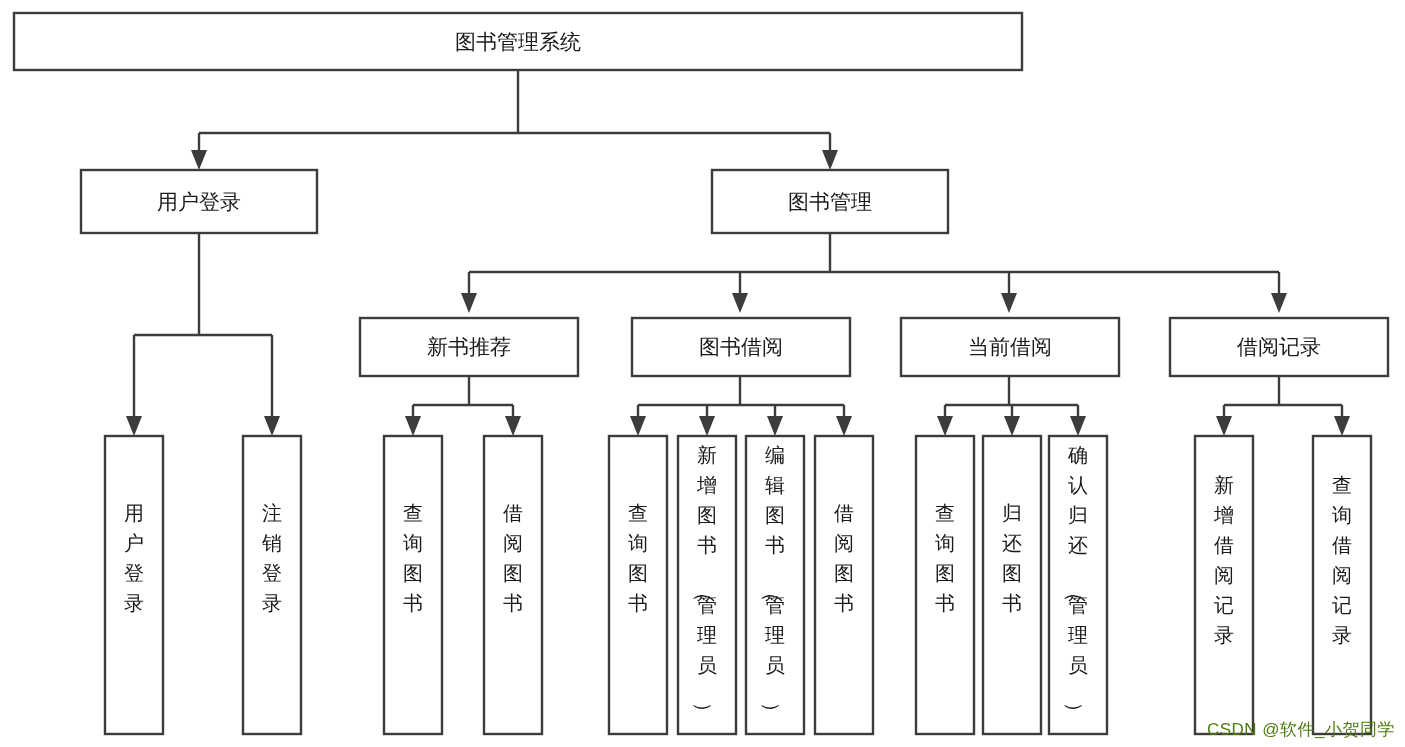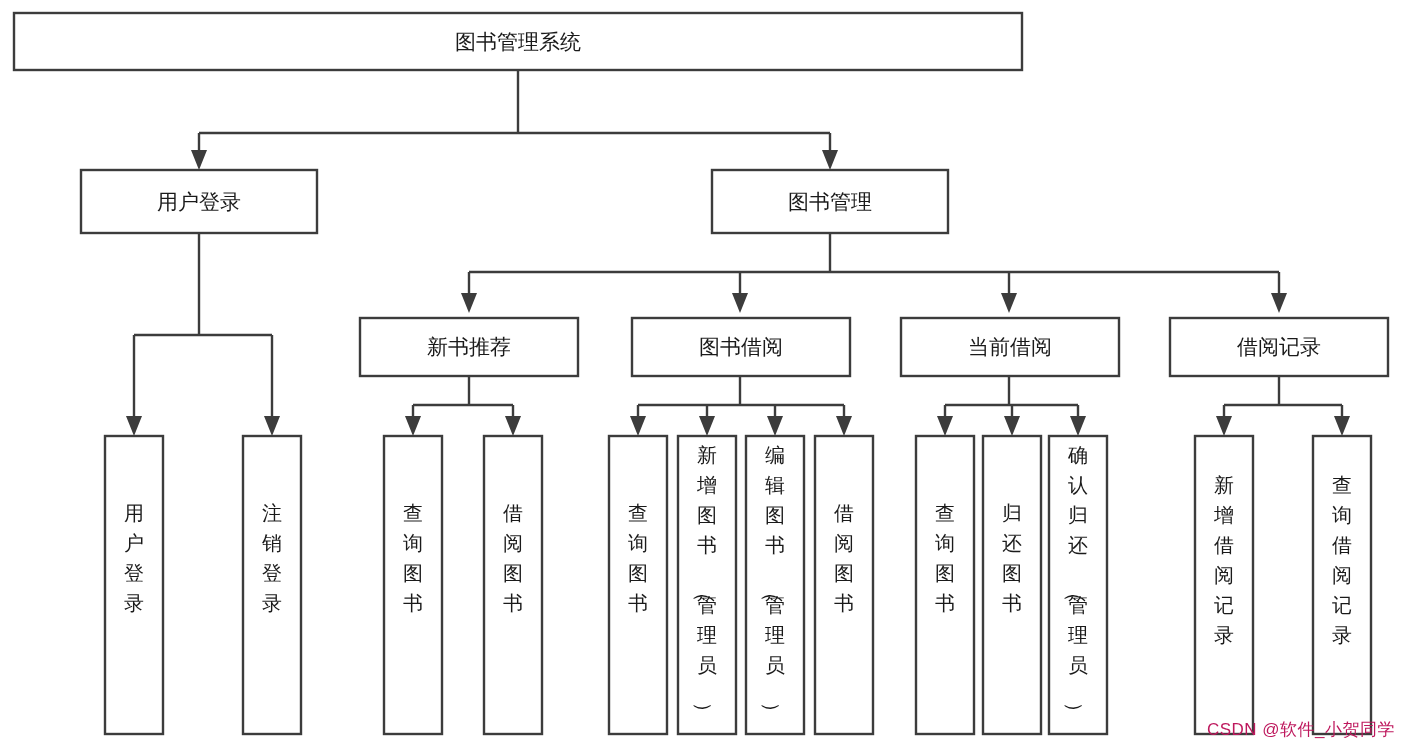--- a/index.html
+++ b/index.html
@@ -54,21 +54,21 @@
     font-size: 20px;
     fill: #1a1a1a;
     text-anchor: middle;
   }
   .watermark {
     position: absolute;
     right: 10px;
     bottom: 6px;
     font-family: "Liberation Sans", "DejaVu Sans", sans-serif;
     font-size: 17px;
-    color: #be185d;
+    color: #4d7c0f;
     letter-spacing: 0.5px;
     white-space: nowrap;
     pointer-events: none;
   }
 </style>
 </head>
 <body>
 
 <div id="diagram-root">
 

